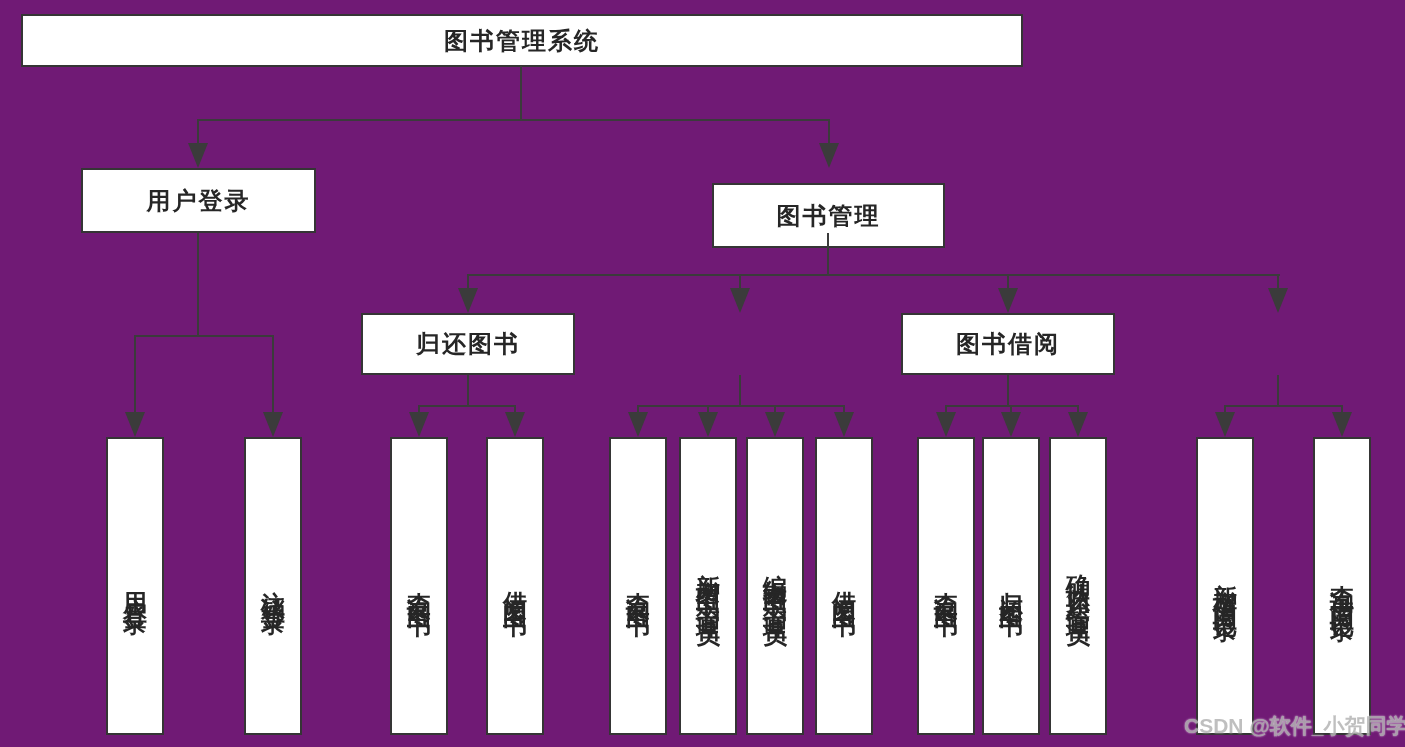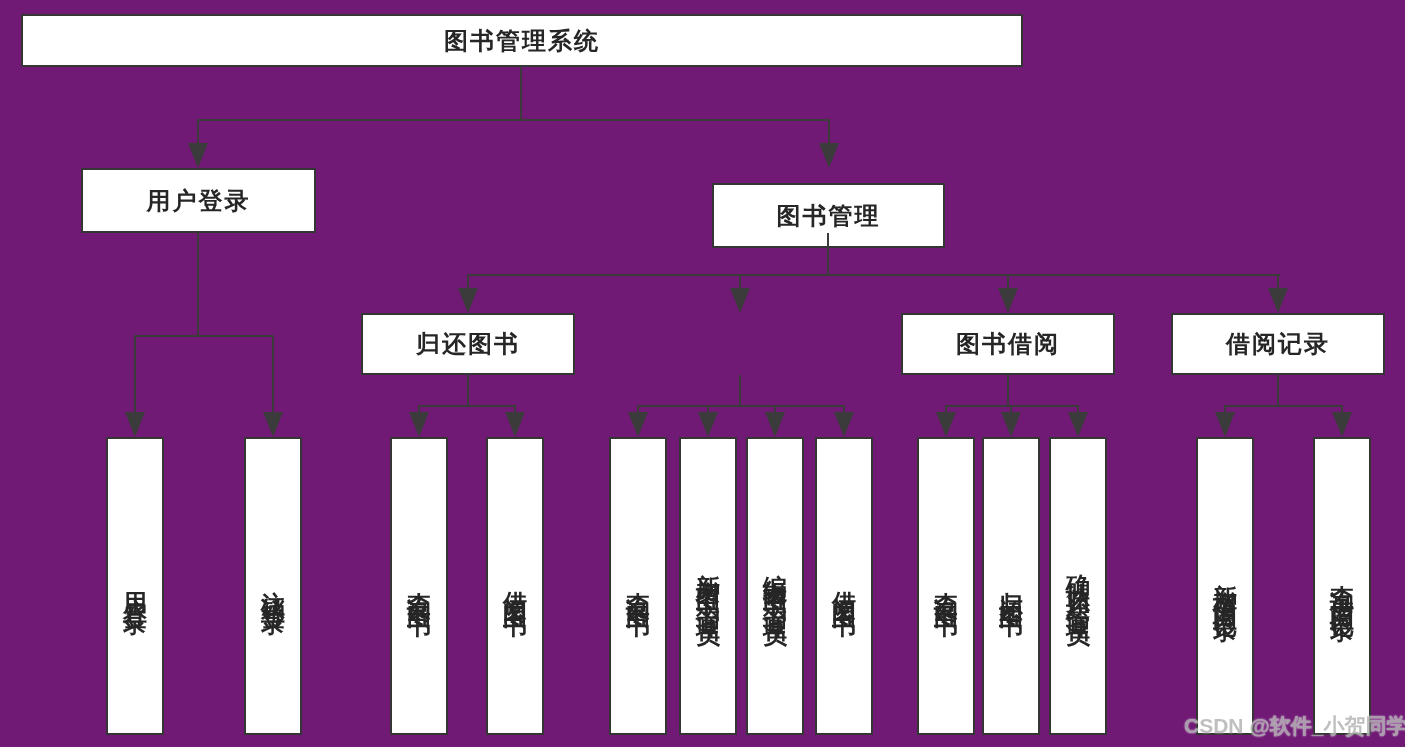--- a/index.html
+++ b/index.html
@@ -94,23 +94,20 @@
   <div class="arrow" style="left:998px;top:288px"></div>
   <div class="vline" style="left:1277px;top:274px;height:16px"></div>
   <div class="arrow" style="left:1268px;top:288px"></div>
 
   <div class="box h" style="left:361px;top:313px;width:214px;height:62px">
     <span>归还图书</span>
   </div>
   <div class="box h" style="left:901px;top:313px;width:214px;height:62px">
     <span>图书借阅</span>
   </div>
-  <div class="box h" style="left:1171px;top:313px;width:214px;height:62px">
-    <span>借阅记录</span>
-  </div>
 
   <div class="vline" style="left:467px;top:375px;height:32px"></div>
   <div class="hline" style="left:418px;top:405px;width:98px"></div>
   <div class="vline" style="left:418px;top:405px;height:9px"></div>
   <div class="arrow" style="left:409px;top:412px"></div>
   <div class="vline" style="left:514px;top:405px;height:9px"></div>
   <div class="arrow" style="left:505px;top:412px"></div>
 
   <div class="vline" style="left:739px;top:375px;height:32px"></div>
   <div class="hline" style="left:637px;top:405px;width:208px"></div>

